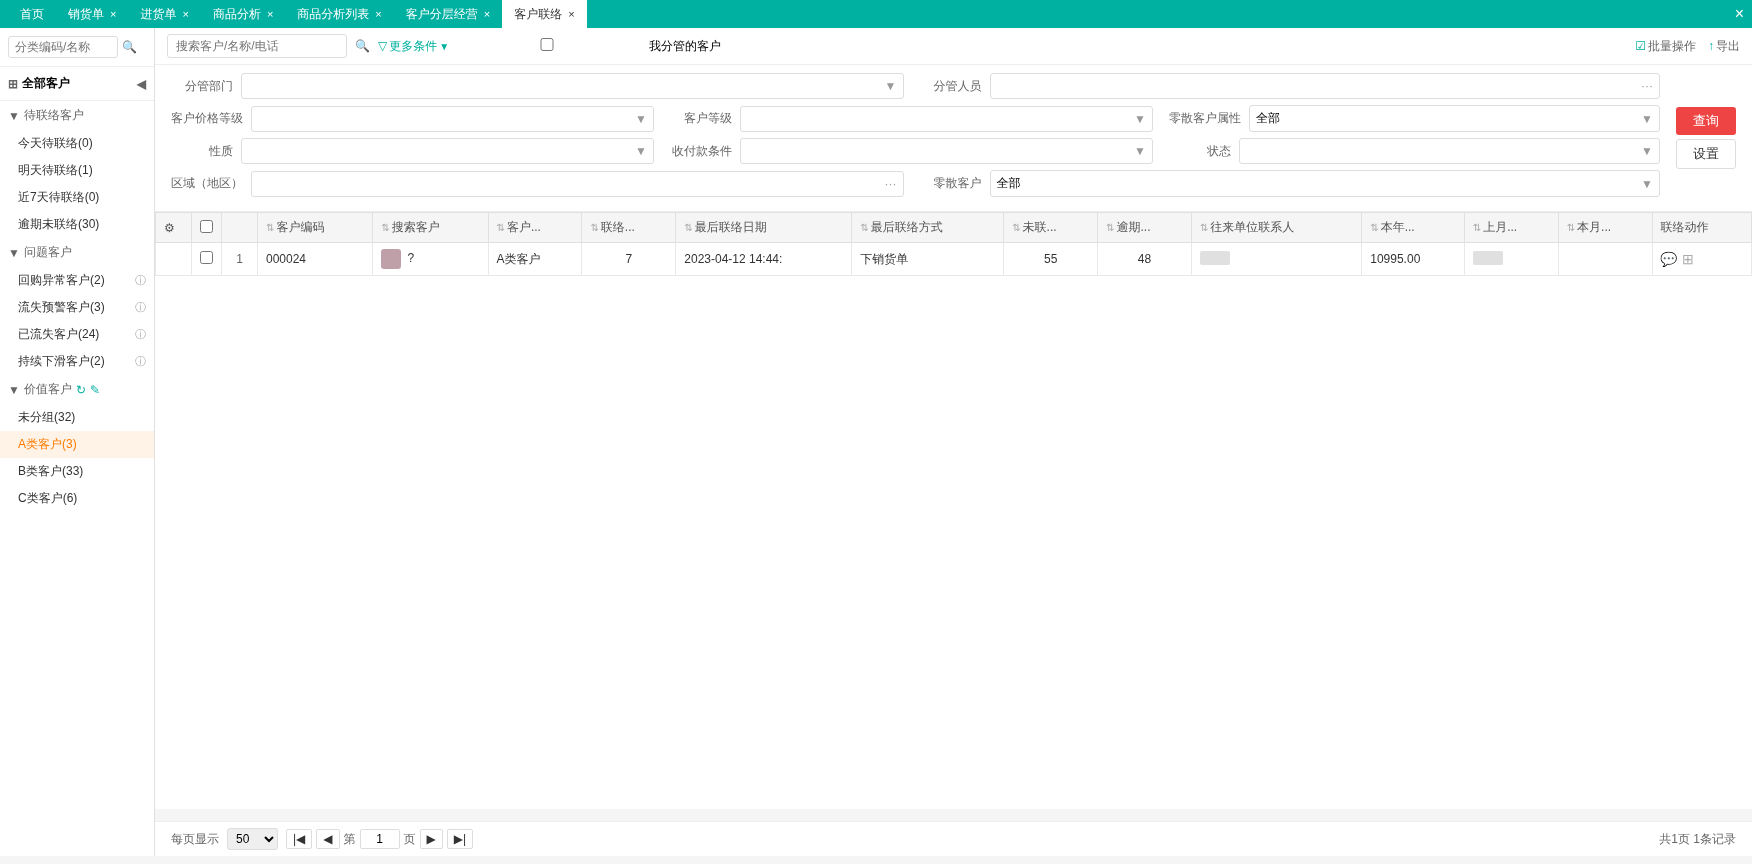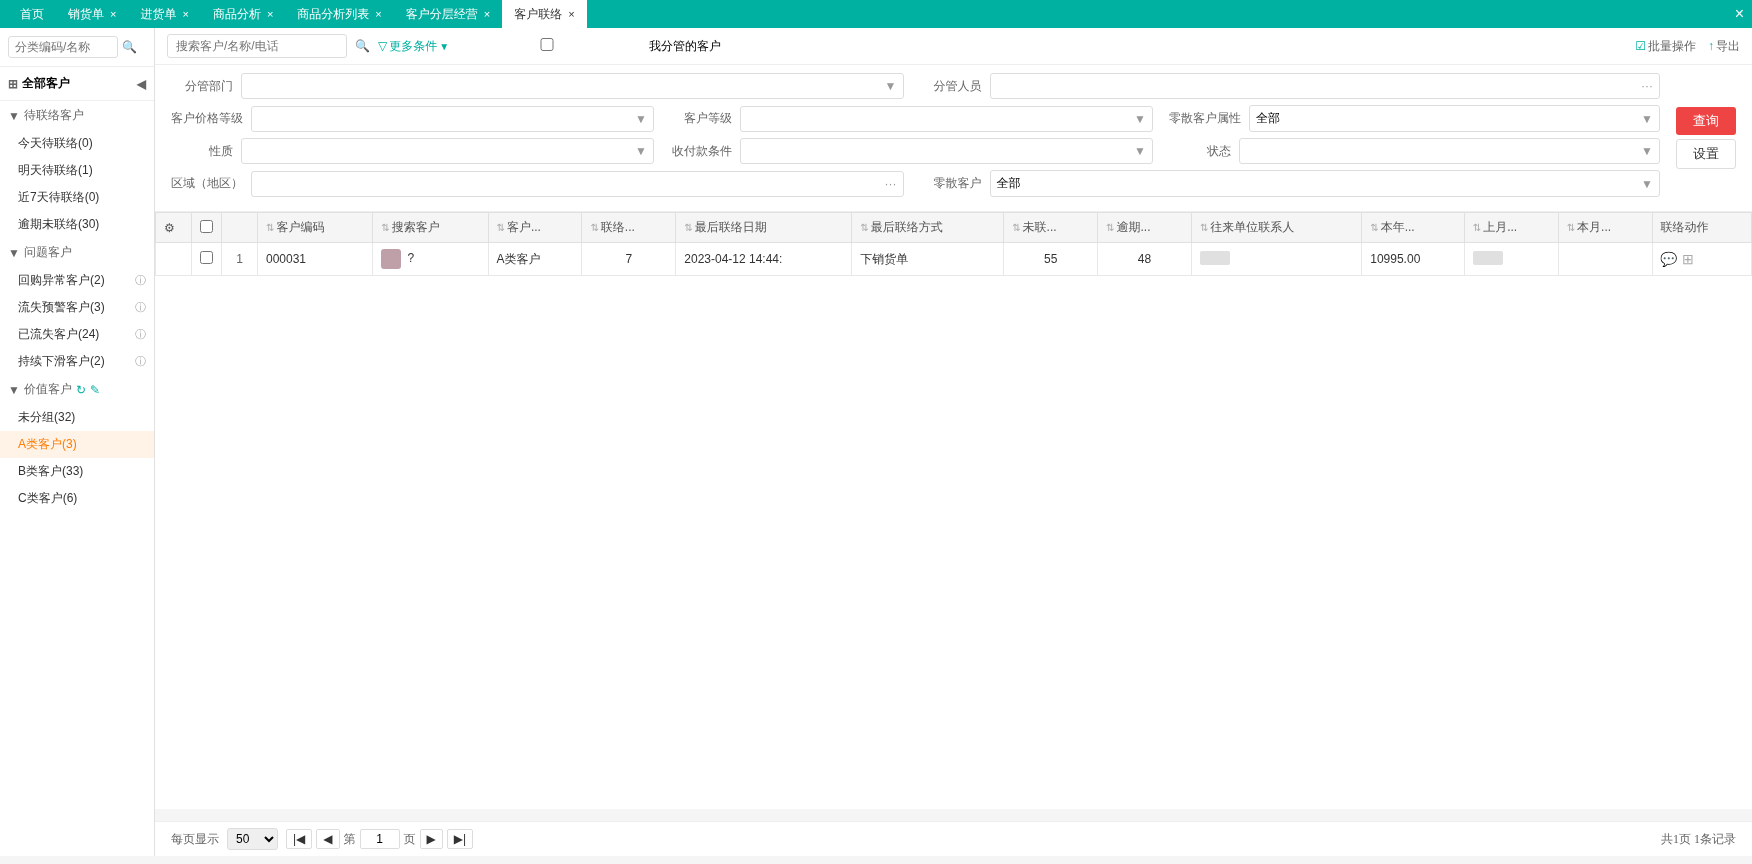--- a/index.html
+++ b/index.html
@@ -444,21 +444,21 @@
         <tbody>
           <tr>
             <td class="center"></td>
             <td class="center">
               <input type="checkbox" style="">
             </td>
             <td class="center row-num">
               <span>1</span>
             </td>
             <td>
-              <span>000031</span>
+              <span>000024</span>
             </td>
             <td style="cursor:pointer;">
               <span style="display:inline-block; width:20px; height:20px; background:#c0a0a8; border-radius:3px; vertical-align:middle; margin-right:3px;"></span>
               <span>?</span>
             </td>
             <td>
               <span>A类客户</span>
             </td>
             <td class="center">
               <span>7</span>
@@ -509,18 +509,18 @@
       </select>
       <div class="pagination">
         <button class="pg-btn">|◀</button>
         <button class="pg-btn">◀</button>
         <span>第</span>
         <input type="text" value="1" style="">
         <span>页</span>
         <button class="pg-btn">▶</button>
         <button class="pg-btn">▶|</button>
       </div>
-      <span style="margin-left:auto;font-family:Liberation Serif, serif;">共1页 1条记录</span>
+      <span style="margin-left:auto;">共1页 1条记录</span>
     </div>
 
   </div>
 
 </div>
 
 </body></html>

